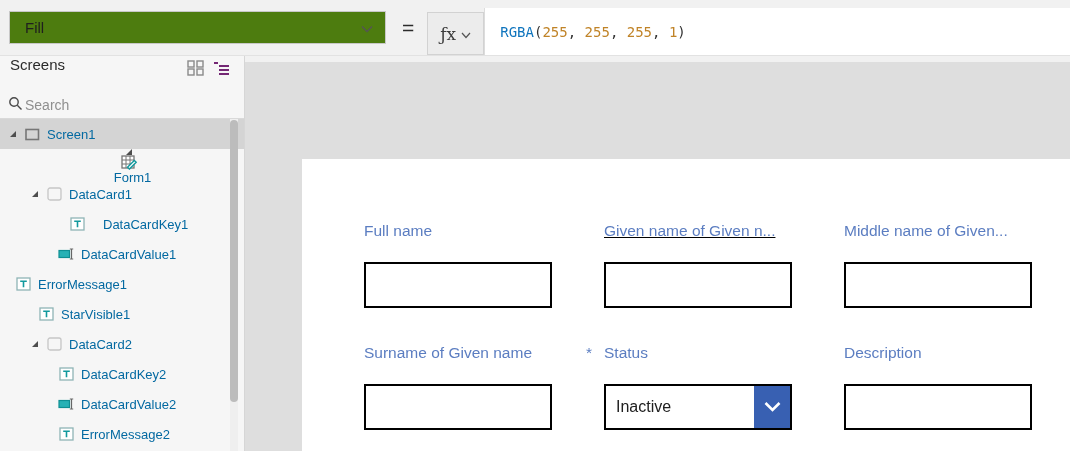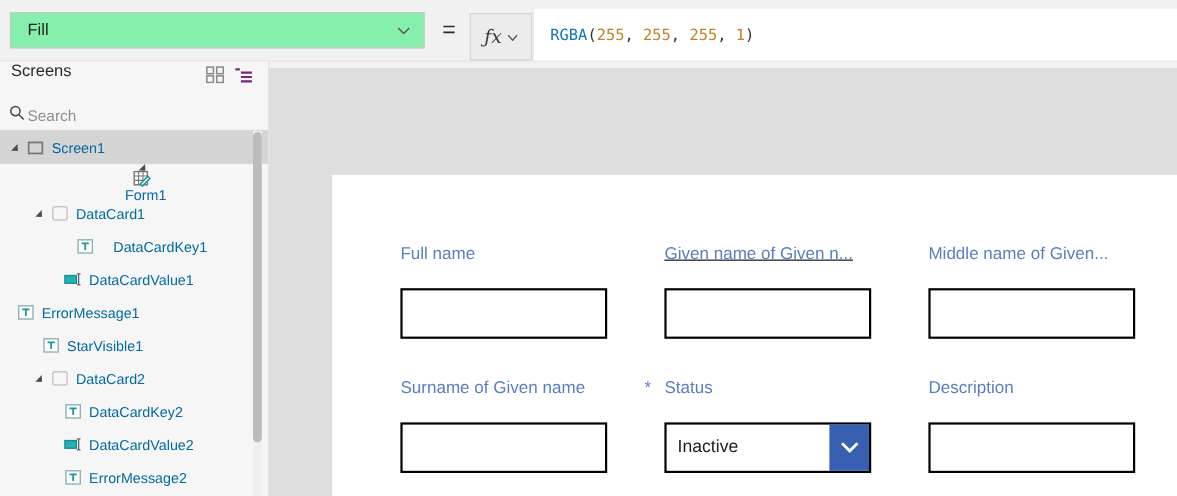--- a/index.html
+++ b/index.html
@@ -5,27 +5,27 @@
   html,body{margin:0;padding:0}
   body{
     width:1070px;height:451px;overflow:hidden;position:relative;
     font-family:"Liberation Sans","DejaVu Sans",sans-serif;
     background:#f1f1f1;
     --accent:#3860b2; --label:#5b7dc1; --func:#0f74bd; --num:#c08327;
     --purple:#742774; --teal:#12999e;
   }
   
   .topbar{display:flex;height:55px;background:#f1f1f1;border-bottom:1px solid #e2e2e2;align-items:center;position:relative}
-  .prop-dd{margin-left:9px;width:377px;height:33px;background:#86efac;border:1px solid #c8c8c8;
+  .prop-dd{margin-left:9px;width:377px;height:33px;background:#4d7c0f;border:1px solid #c8c8c8;
     display:flex;align-items:center;justify-content:space-between;padding:0 12px 0 15px;
     box-sizing:border-box;font-size:15px;color:#1f1f1f;cursor:default}
   .equals{font-size:21px;color:#2b2b2b;margin:0 13px 0 16px}
   .fx-box{align-self:flex-start;margin-top:12px;width:57px;height:43px;box-sizing:border-box;
     background:#ececec;border:1px solid #d2d2d2;display:flex;align-items:center;justify-content:center;gap:5px}
-  .fx{font-family:"DejaVu Serif","Liberation Serif",serif;font-style:italic;font-size:17px;color:#3c3c3c}
+  .fx{font-family:"DejaVu Serif","Liberation Serif",serif;font-size:17px;color:#3c3c3c}
   .formula{flex:1;align-self:flex-start;margin-top:8px;height:47px;background:#fff;border-left:1px solid #dcdcdc;
     display:flex;align-items:center;padding-left:15px;white-space:pre;
     font-family:"DejaVu Sans Mono","Liberation Mono",monospace;font-size:14px;color:#333}
   .tok-function{color:var(--func)} .tok-number{color:var(--num)} .tok-punct{color:#333}
   
   .content{display:flex;height:395px}
   .sidebar{width:245px;box-sizing:border-box;background:#f6f6f6;border-right:1px solid #d6d6d6;position:relative;overflow:hidden}
   .panel-header{height:36px;display:flex;align-items:flex-start;padding:0 10px}
   .panel-title{font-size:15px;color:#2b2b2b;flex:1}
   .icon-btn{display:flex;align-items:center;justify-content:center;width:26px;height:24px;cursor:pointer}

